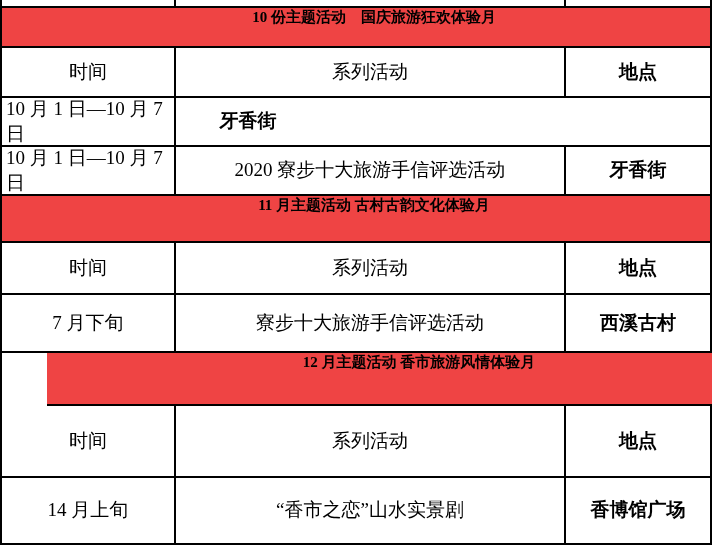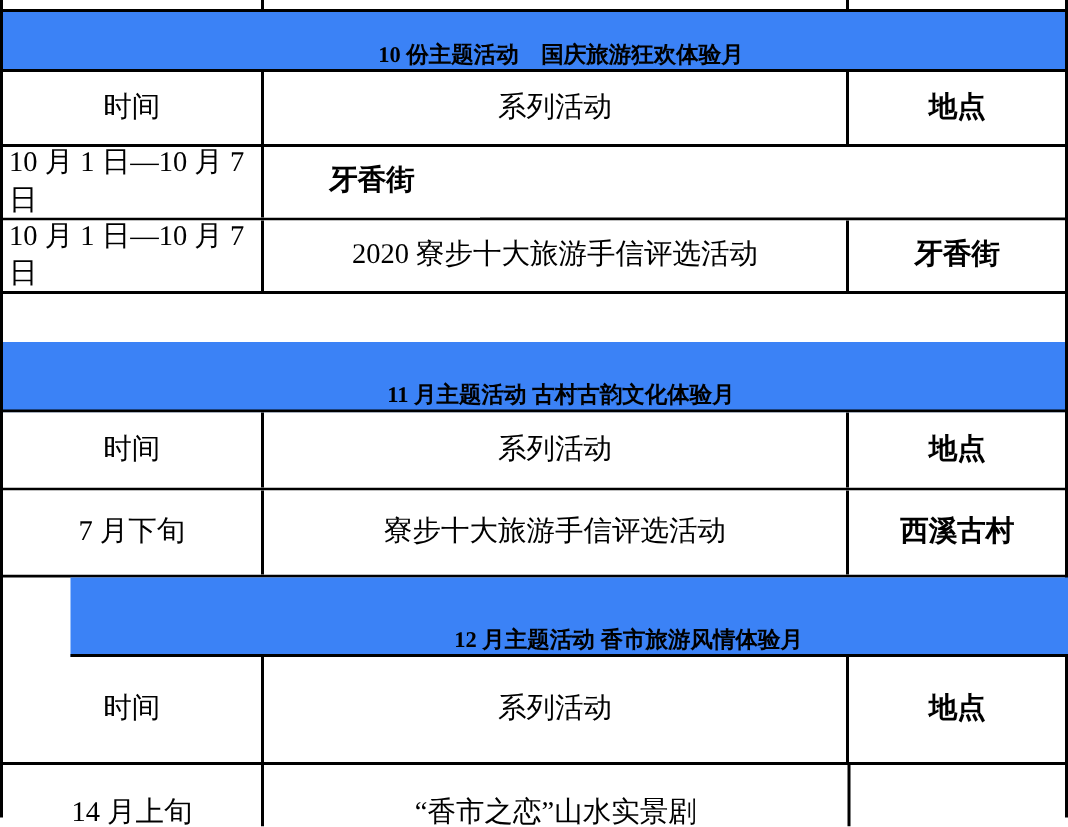--- a/index.html
+++ b/index.html
@@ -30,31 +30,31 @@
     text-align:left;
     font-size:19px;
     line-height:1.3;
     padding:0 4px;
     background:#ffffff;
   }
   .c1 { width:174px; border-right:2px solid #000; }
   .c2 { width:391px; border-right:2px solid #000; }
   .c3 { width:144px;font-weight:bold; }
   .band {
-    background:#3b82f6;
-    display:flex; align-items:flex-end; justify-content:center;
+    background:#ef4444;
+    display:flex; align-items:flex-start; justify-content:center;
     text-align:center;
     font-weight:bold;
     font-size:15px;
     padding-left:36px;
   }
   .sliver { height:8px; }
   .sliver .cell { background:#ffffff; }
   .h40 { height:40px; }
-  .h47 { height:47px;margin-top:32px; }
+  .h47 { height:47px; }
   .h49 { height:49px; }
   .h50 { height:50px; }
   .h52 { height:52px; }
   .h53 { height:53px;margin-left:45px; }
   .h58 { height:58px; }
   .h67 { height:67px; }
   .h72 { height:72px; }
 </style>
 </head>
 <body>
@@ -104,16 +104,17 @@
       <span>12 月主题活动 香市旅游风情体验月</span>
     </div>
     <div class="row h72">
       <div class="cell c1">时间</div>
       <div class="cell c2">系列活动</div>
       <div class="cell c3">地点</div>
     </div>
     <div class="row h67">
       <div class="cell c1">14 月上旬</div>
       <div class="cell c2">“香市之恋”山水实景剧</div>
+      <div class="cell c3">香博馆广场</div>
     </div>
 
   </div>
 </div>
 
 </body></html>

